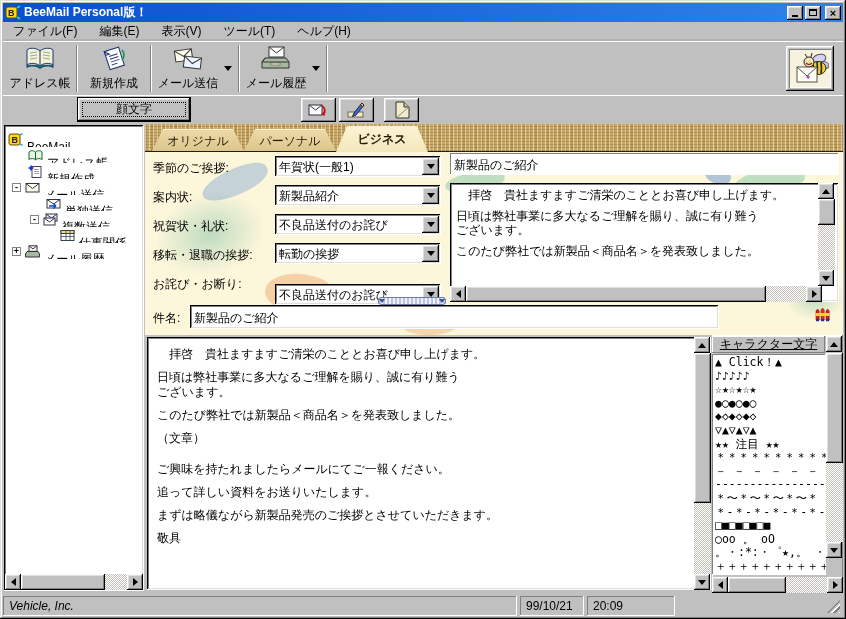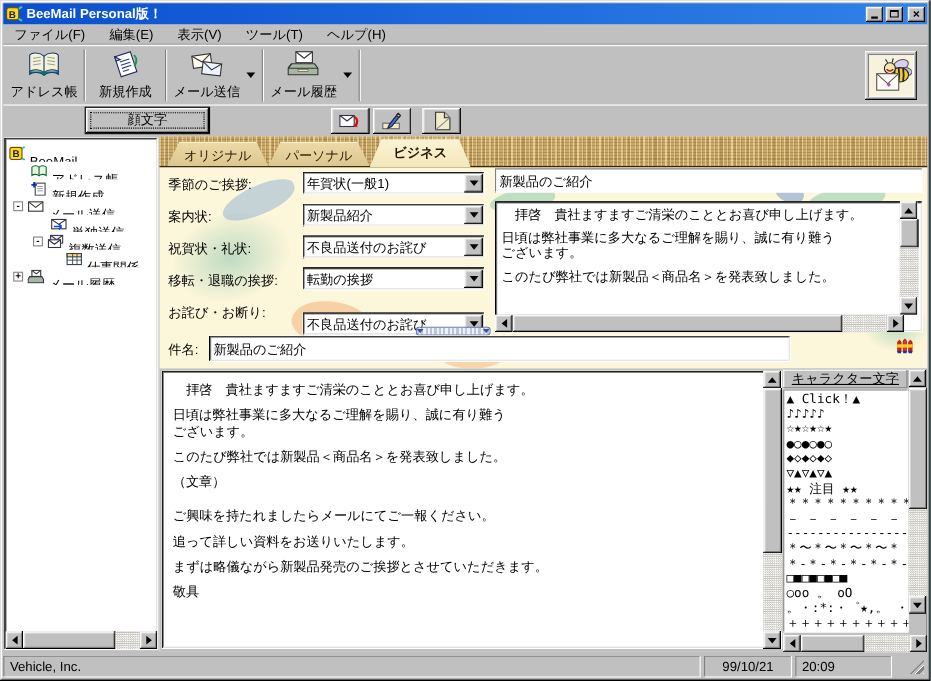--- a/index.html
+++ b/index.html
@@ -129,22 +129,22 @@
                  font-size:12px; white-space:nowrap;text-decoration:underline; }
   #char-up { position:absolute; left:114px; top:1px; }
   #charlist { position:absolute; left:0; top:19px; width:114px; height:221px; background:#fff; padding:2px 0 0 3px; overflow:hidden; }
   #charlist div { font-family:"DejaVu Sans Mono","Liberation Mono",monospace; font-size:11.5px; line-height:13.6px; white-space:nowrap; }
   #char-vtrack { position:absolute; left:114px; top:18px; width:17px; height:205px; display:flex; flex-direction:column; }
   #char-hscroll { position:absolute; left:0; top:242px; width:131px; height:16px; display:flex; }
 
   
   #statusbar { left:3px; top:594px; width:840px; height:22px; display:flex; align-items:stretch; padding-top:2px; gap:3px; }
   .spanel { box-shadow: inset -1px -1px #fff, inset 1px 1px #808080; padding:3px 6px 0 6px; font-size:12px; white-space:nowrap; overflow:hidden; }
-  #sp-left { width:634px; }
-  #sp-date { width:80px;text-align:center; }
+  #sp-left { width:514px;font-style:italic; }
+  #sp-date { width:64px; }
   #sp-time { width:88px; }
   #grip { position:absolute; right:3px; bottom:3px; width:13px; height:13px;
           background:repeating-linear-gradient(135deg, transparent 0 2px, #fff 2px 3px, #808080 3px 5px);
           clip-path:polygon(100% 0, 100% 100%, 0 100%); }
 
   
   .blob { position:absolute; pointer-events:none; border-radius:60% 45% 55% 50%; }
 
   
   svg { display:block; }

